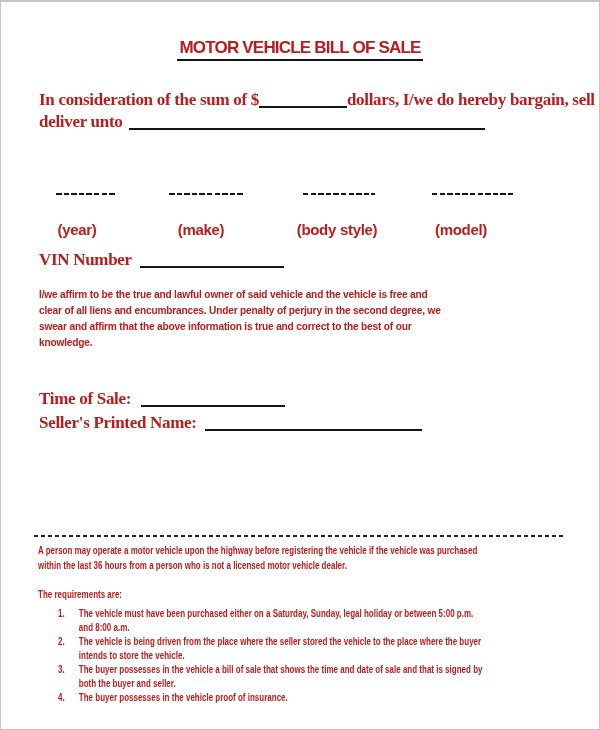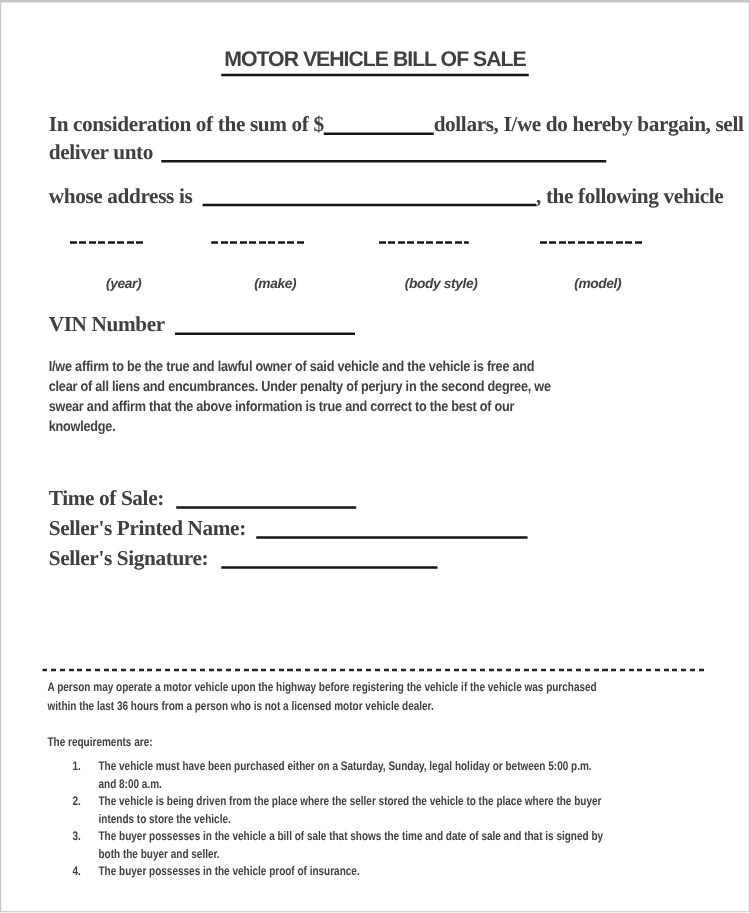--- a/index.html
+++ b/index.html
@@ -1,29 +1,29 @@
 <!DOCTYPE html>
 <html><head>
 <meta charset="utf-8">
 <style>
   html,body { margin:0; padding:0; background:#ffffff; }
   .page {
     position:relative; width:600px; height:730px; box-sizing:border-box;
     background:#ffffff; border:1px solid #c6c6c6; border-top-width:2px;
     font-family:"Liberation Sans","DejaVu Sans",sans-serif; font-weight:700;
-    color:#404040; overflow:hidden;
+    color:#b91c1c; overflow:hidden;
   }
   .title-wrap { position:absolute; top:36px; left:0; right:0; text-align:center; }
   .title { display:inline-block; font-size:17px; letter-spacing:-0.8px;
            border-bottom:2px solid #161616; padding:0 2px 1px 2px; }
   .line { position:absolute; left:38px; font-size:17px; letter-spacing:-0.3px; white-space:nowrap;font-family:Liberation Serif, serif; }
   .bl { display:inline-block; height:12px; border-bottom:2px solid #161616; vertical-align:-3px; }
   .dashline { position:absolute; top:191px; height:2px;
     background:repeating-linear-gradient(90deg,#161616 0 5.5px, rgba(0,0,0,0) 5.5px 7.6px); }
-  .vlabel { position:absolute; top:219px; font-size:11px; letter-spacing:-0.3px; text-align:right;font-style:italic; }
+  .vlabel { position:absolute; top:219px; font-size:15px; letter-spacing:-0.3px; text-align:center; }
   .affirm { position:absolute; left:38px; top:284px; font-size:11.5px; line-height:16px;
             letter-spacing:-0.2px; transform:scaleX(0.88); transform-origin:0 0; white-space:nowrap; }
   .sep { position:absolute; left:33px; top:533px; width:531px; height:2px;
     background:repeating-linear-gradient(90deg,#242424 0 4px, rgba(0,0,0,0) 4px 7px); }
   .fp { font-size:10px; transform:scaleX(0.8); transform-origin:0 0; white-space:nowrap; }
   .notice { position:absolute; left:37px; top:541px; line-height:15px; }
   .req-head { position:absolute; left:37px; top:587px; }
   .req-list { position:absolute; left:37px; top:605px; }
   .req-item { position:relative; padding-left:51px; line-height:14px; }
   .req-num { position:absolute; left:25px; top:0; }
@@ -39,24 +39,20 @@
 
   <div class="line" style="top:88px">
     <span>In consideration of the sum of $</span><span class="bl" style="width:88px"></span><span>dollars, I/we do hereby bargain, sell and</span>
   </div>
 
   <div class="line" style="top:110px">
     <span>deliver unto</span>
     <span class="bl" style="width:356px;margin-left:3px"></span>
   </div>
 
-  <div class="line" style="top:145px">
-    <span>whose address is</span>
-    <span class="bl" style="width:267px;margin-left:4px"></span><span>, the following vehicle</span>
-  </div>
 
   <div class="dashline" style="left:55px;width:60px"></div>
   <div class="dashline" style="left:168px;width:75px"></div>
   <div class="dashline" style="left:302px;width:72px"></div>
   <div class="dashline" style="left:431px;width:83px"></div>
 
   <div class="vlabel" style="left:40px;width:72px">(year)</div>
   <div class="vlabel" style="left:164px;width:72px">(make)</div>
   <div class="vlabel" style="left:291px;width:90px">(body style)</div>
   <div class="vlabel" style="left:424px;width:72px">(model)</div>
@@ -73,24 +69,20 @@
       <div>knowledge.</div>
     </div>
 
   <div class="line" style="top:411px">
     <span>Seller's Printed Name:</span>
     <span class="bl" style="width:217px;margin-left:4px"></span>
   </div>
   <div class="line" style="top:387px">
     <span>Time of Sale:</span>
     <span class="bl" style="width:144px;margin-left:6px"></span>
-  </div>
-  <div class="line" style="top:435px">
-    <span>Seller's Signature:</span>
-    <span class="bl" style="width:173px;margin-left:6px"></span>
   </div>
 
 
   <div class="sep"></div>
 
   <div class="notice fp">
       <div>A person may operate a motor vehicle upon the highway before registering the vehicle if the vehicle was purchased</div>
       <div>within the last 36 hours from a person who is not a licensed motor vehicle dealer.</div>
     </div>
 

